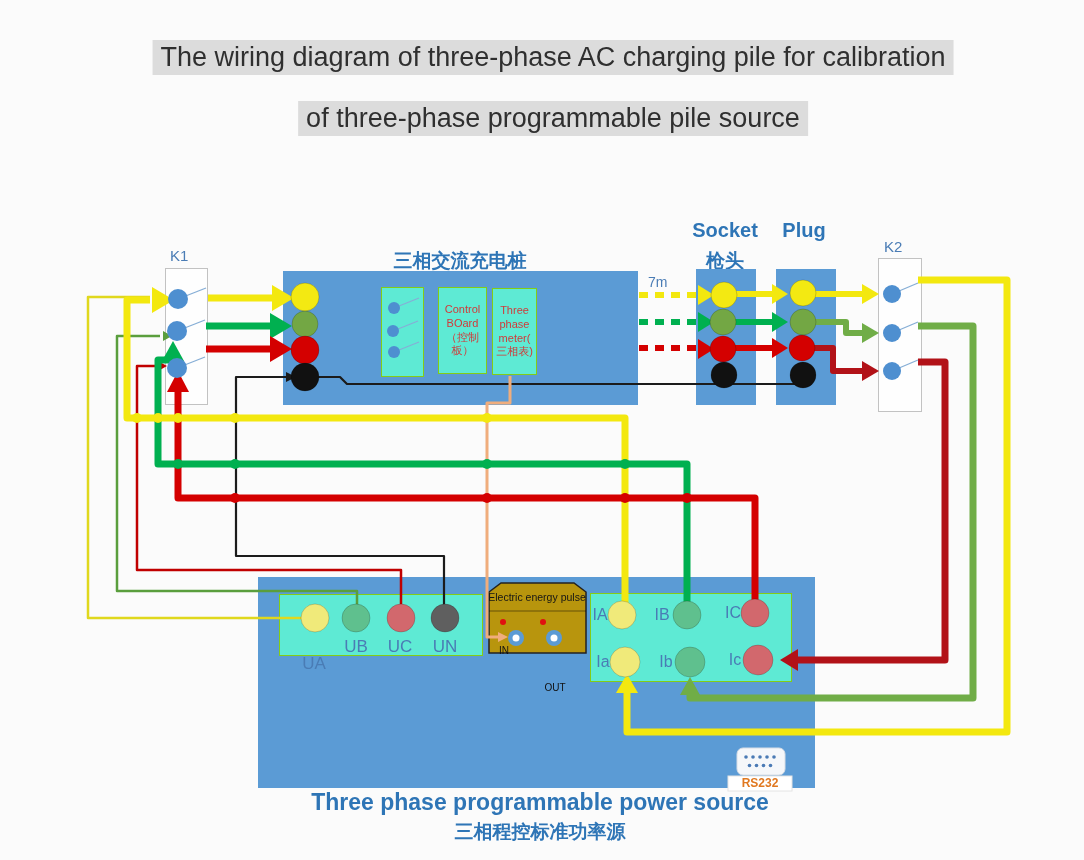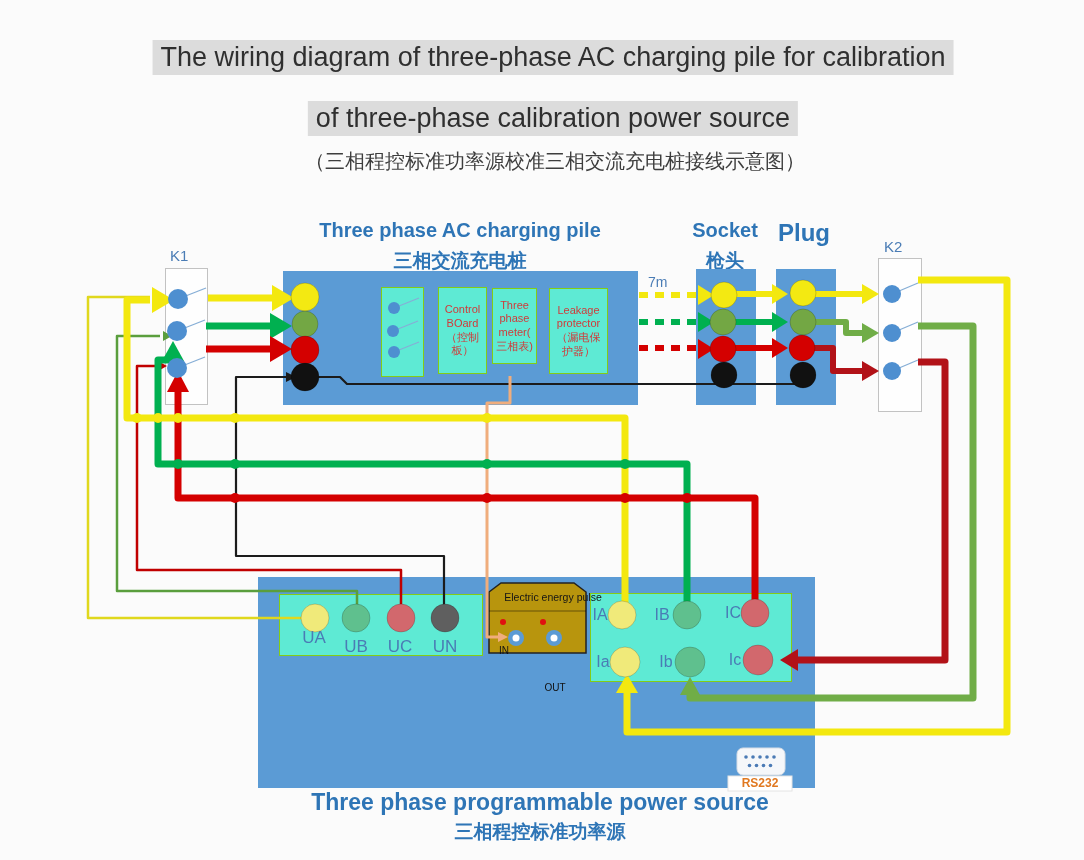--- a/index.html
+++ b/index.html
@@ -37,47 +37,42 @@
 </style>
 </head>
 <body>
 
 <div id="stage">
 
   <div class="abs" style="left:553px;top:40px;font-size:27px;color:#2f2f2f;">
     <span class="ctr abs titlebg" style="left:0;">The wiring diagram of three-phase AC charging pile for calibration</span>
     </div>
   <div class="abs" style="left:553px;top:101px;font-size:27px;color:#2f2f2f;">
-    <span class="ctr abs titlebg" style="left:0;">of three-phase calibration power source</span>
-    </div>
-  <div class="abs ctr" style="left:555px;top:148px;font-size:20px;color:#3d3d3d;">（三相程控标准功率源校准三相交流充电桩接线示意图）</div>
-
-  <div class="abs ctr heading" style="left:460px;top:219px;font-size:20px;">Three phase AC charging pile</div>
+    <span class="ctr abs titlebg" style="left:0;">of three-phase programmable pile source</span>
+    </div>
+
   <div class="abs ctr heading" style="left:460px;top:248px;font-size:19px;">三相交流充电桩</div>
   <div class="abs ctr heading" style="left:725px;top:219px;font-size:20px;">Socket</div>
-  <div class="abs ctr heading" style="left:804px;top:219px;font-size:24px;text-align:center;">Plug</div>
+  <div class="abs ctr heading" style="left:804px;top:219px;font-size:20px;text-align:center;">Plug</div>
   <div class="abs ctr heading" style="left:725px;top:248px;font-size:19px;">枪头</div>
   <div class="abs ctr heading" style="left:805px;top:248px;font-size:19px;margin-top:26px;">枪座</div>
   <div class="abs bluelabel" style="left:170px;top:247px;font-size:15px;">K1</div>
   <div class="abs bluelabel" style="left:884px;top:238px;font-size:15px;">K2</div>
   <div class="abs bluelabel" style="left:648px;top:274px;font-size:14px;">7m</div>
 
   <div class="box kbox" style="left:165px;top:268px;width:43px;height:137px;"></div>
   <div class="box kbox" style="left:878px;top:258px;width:44px;height:154px;"></div>
 
   <div class="box bluebox" style="left:283px;top:271px;width:355px;height:134px;"></div>
   <div class="box whitebox" style="left:381px;top:287px;width:43px;height:90px;"></div>
   <div class="box whitebox modtext" style="left:438px;top:287px;width:49px;height:87px;">
       <span style="white-space:normal;word-break:break-word;">Control BOard（控制板）</span>
     </div>
-  <div class="box whitebox modtext" style="left:492px;top:288px;width:45px;height:76px;">
+  <div class="box whitebox modtext" style="left:492px;top:288px;width:45px;height:87px;">
       <span style="white-space:normal;word-break:break-word;">Three phase meter(三相表)</span>
-    </div>
-  <div class="box whitebox modtext" style="left:549px;top:288px;width:59px;height:86px;">
-      <span style="white-space:normal;word-break:break-word;">Leakage protector（漏电保护器）</span>
     </div>
 
   <div class="box bluebox" style="left:696px;top:269px;width:60px;height:136px;"></div>
   <div class="box bluebox" style="left:776px;top:269px;width:60px;height:136px;"></div>
 
   <div class="box bluebox" style="left:258px;top:577px;width:557px;height:211px;"></div>
   <div class="box whitebox" style="left:279px;top:594px;width:204px;height:62px;"></div>
   <div class="box whitebox" style="left:590px;top:593px;width:202px;height:89px;"></div>
 
   <svg width="1084" height="860" viewBox="0 0 1084 860">
@@ -220,25 +215,25 @@
         <circle cx="767" cy="757" r="1.8" fill="#4a7ab5"></circle>
       <circle cx="774" cy="757" r="1.8" fill="#4a7ab5"></circle>
       <circle cx="749.5" cy="765.5" r="1.8" fill="#4a7ab5"></circle>
         <circle cx="756.5" cy="765.5" r="1.8" fill="#4a7ab5"></circle>
       <circle cx="763.5" cy="765.5" r="1.8" fill="#4a7ab5"></circle>
         <circle cx="770.5" cy="765.5" r="1.8" fill="#4a7ab5"></circle>
       <rect x="728" y="776" width="64" height="15" fill="#ffffff" stroke="#e4e4e4" stroke-width="1"></rect>
     </g>
   </svg>
 
-  <div class="abs ctr" style="left:537px;top:591px;font-size:10.5px;color:#151515;margin-left:16px;">Electric energy pulse</div>
+  <div class="abs ctr" style="left:537px;top:591px;font-size:10.5px;color:#151515;">Electric energy pulse</div>
   <div class="abs ctr" style="left:504px;top:645px;font-size:10px;color:#111;">IN</div>
   <div class="abs ctr" style="left:555px;top:682px;font-size:10px;color:#111;">OUT</div>
 
-  <div class="abs ctr bluelabel" style="left:314px;top:628px;font-size:17px;">UA</div>
+  <div class="abs ctr bluelabel" style="left:314px;top:654px;font-size:17px;">UA</div>
   <div class="abs ctr bluelabel" style="left:356px;top:637px;font-size:17px;">UB</div>
   <div class="abs ctr bluelabel" style="left:400px;top:637px;font-size:17px;">UC</div>
   <div class="abs ctr bluelabel" style="left:445px;top:637px;font-size:17px;">UN</div>
 
   <div class="abs ctr bluelabel" style="left:600px;top:606px;font-size:16px;">IA</div>
   <div class="abs ctr bluelabel" style="left:662px;top:606px;font-size:16px;">IB</div>
   <div class="abs ctr bluelabel" style="left:733px;top:604px;font-size:16px;">IC</div>
   <div class="abs ctr bluelabel" style="left:603px;top:653px;font-size:16px;">Ia</div>
   <div class="abs ctr bluelabel" style="left:666px;top:653px;font-size:16px;">Ib</div>
   <div class="abs ctr bluelabel" style="left:735px;top:651px;font-size:16px;">Ic</div>

